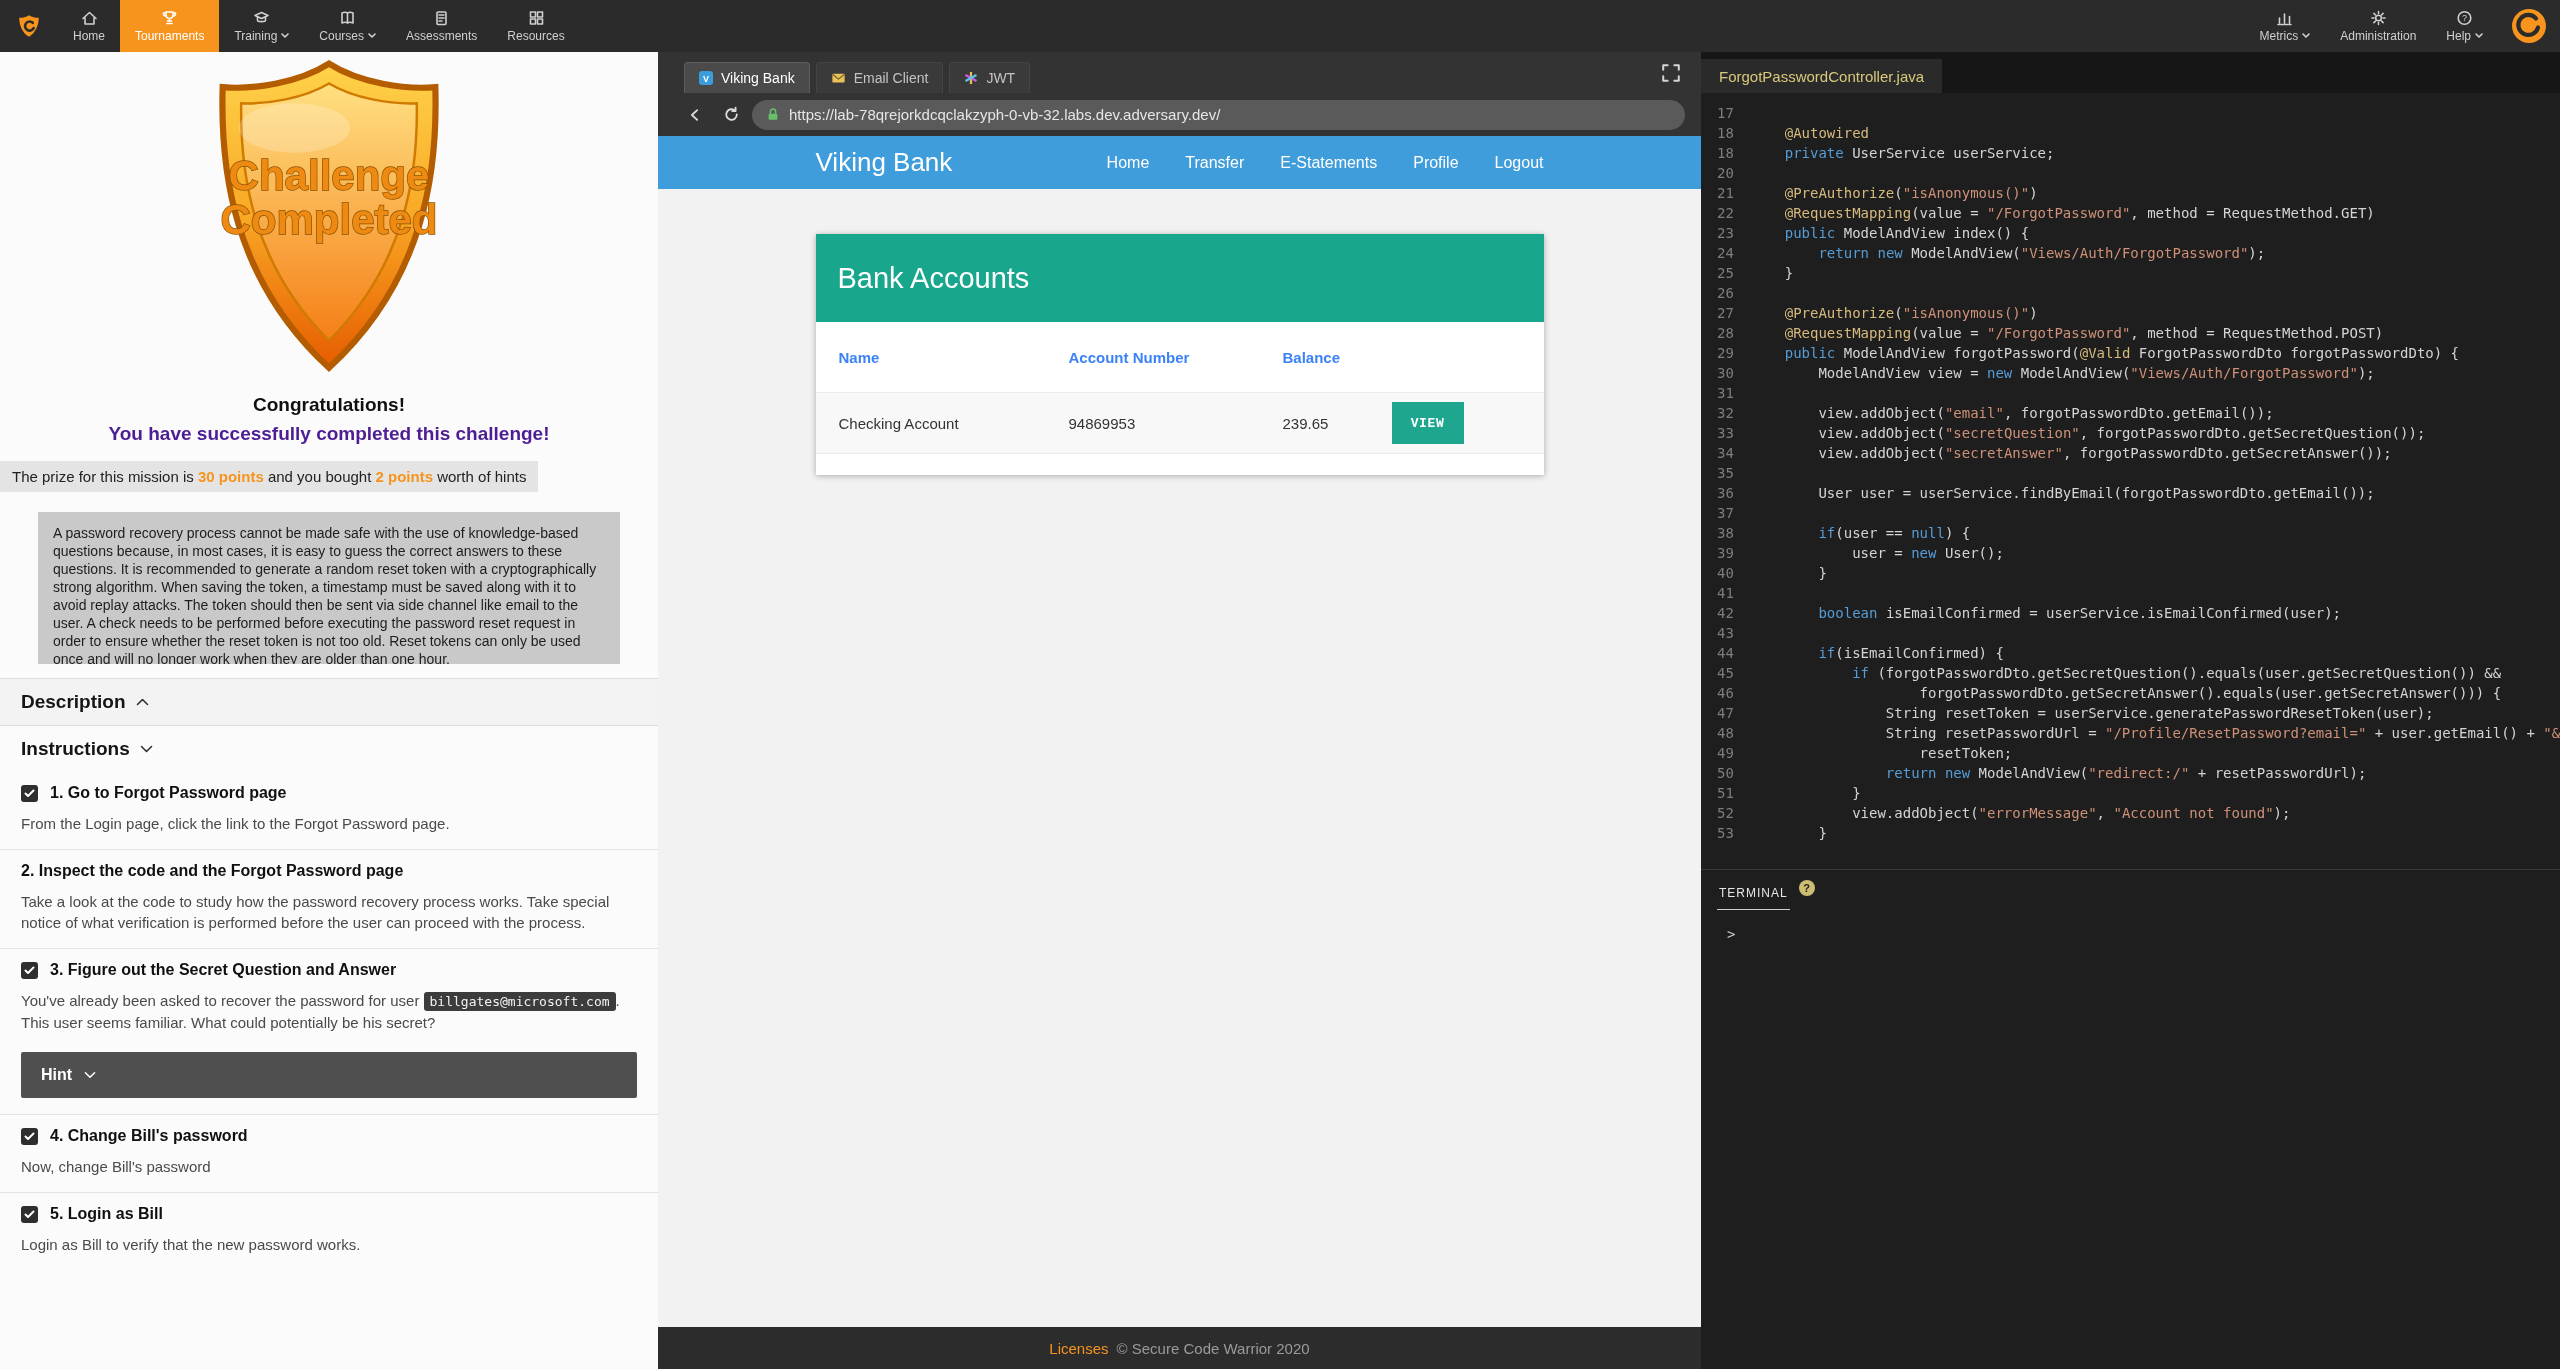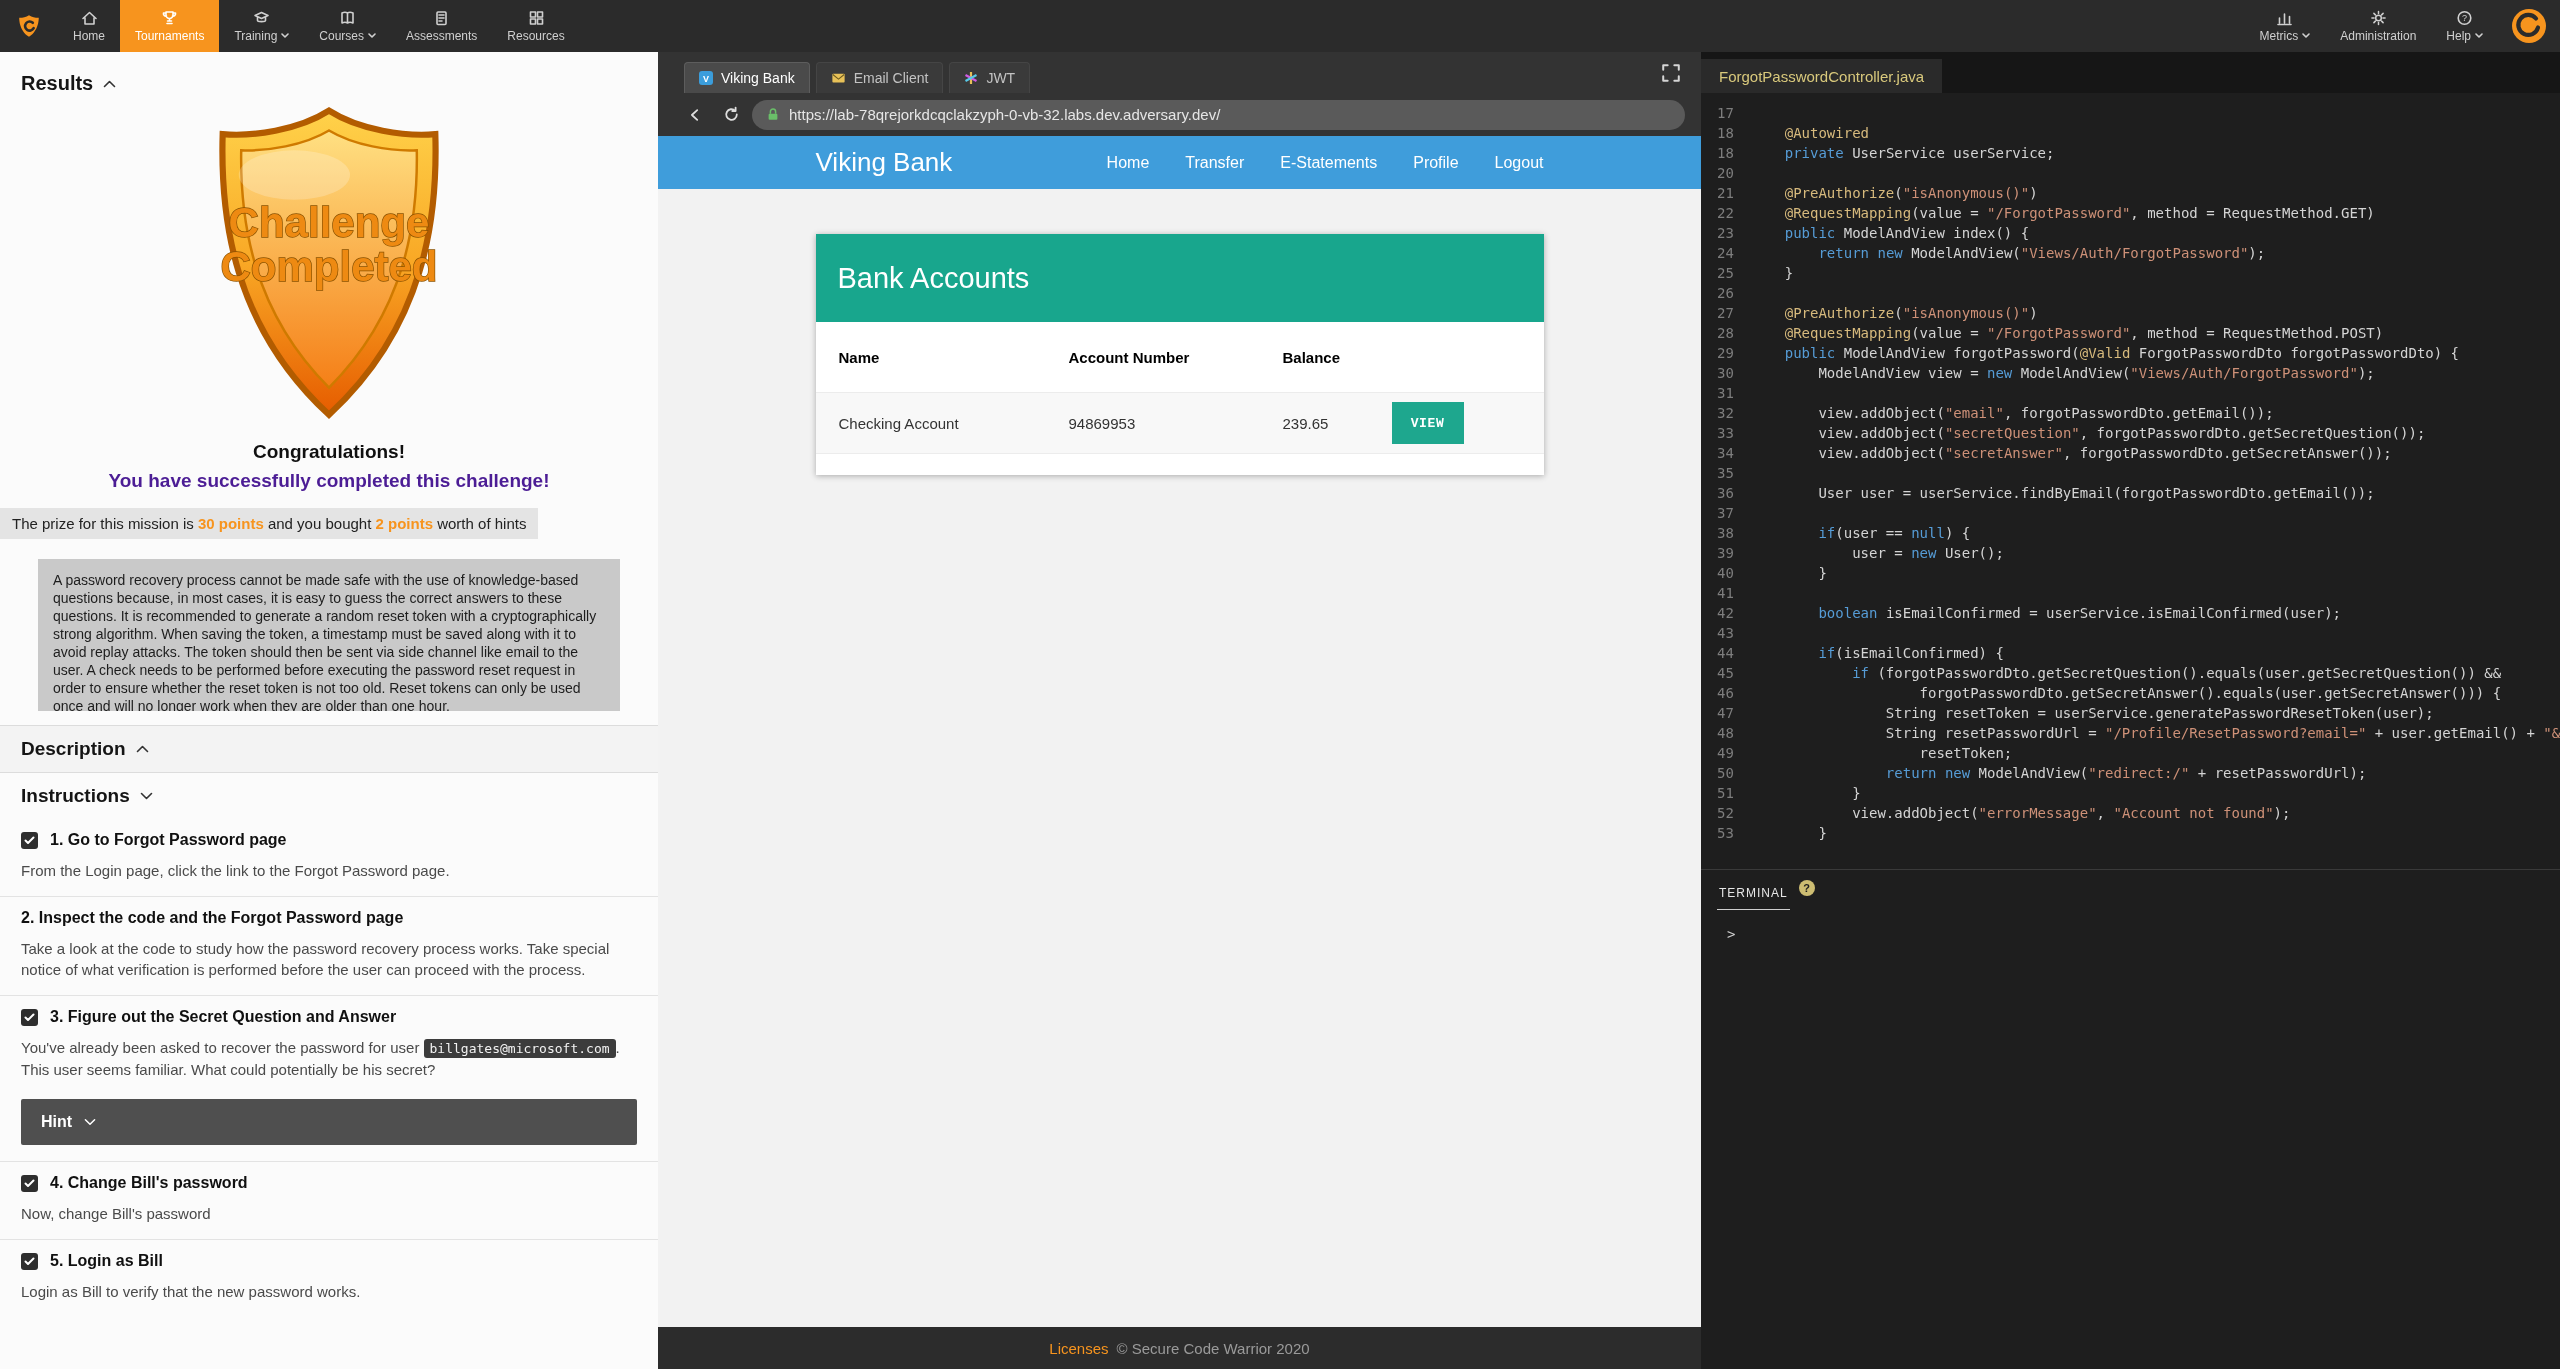--- a/index.html
+++ b/index.html
@@ -51,21 +51,21 @@
   .url-pill{flex:1;height:30px;background:#5a5a5a;border-radius:15px;display:flex;align-items:center;gap:9px;padding:0 14px;color:#e6e6e6;font-size:15px;cursor:text;overflow:hidden;white-space:nowrap}
   .viewport{flex:1;background:#f2f2f2;overflow:hidden;display:flex;flex-direction:column}
   .site-header{flex:0 0 53px;background:#3f9ddb}
   .site-header-inner{width:728px;margin:0 auto;height:100%;display:flex;align-items:center}
   .site-brand{color:#fff;font-size:26px;cursor:pointer}
   .site-nav{margin-left:auto;display:flex;gap:36px;color:#fff;font-size:16px}
   .site-nav span{cursor:pointer;white-space:nowrap}
   .card{width:728px;margin:45px auto 0;background:#fff;box-shadow:0 1px 6px rgba(0,0,0,.3)}
   .card-header{height:88px;background:#18a68d;display:flex;align-items:center;padding:0 22px;color:#fff;font-size:29px}
   .trow{display:grid;grid-template-columns:230px 214px 109px 1fr;align-items:center;padding-left:23px}
-  .trow.head{height:70px;font-weight:bold;font-size:15px;color:#000000}
+  .trow.head{height:70px;font-weight:bold;font-size:15px;color:#3b82f6}
   .trow.data{height:62px;font-size:15px;color:#333;background:#f8f8f8;border-top:1px solid #ececec;border-bottom:1px solid #ececec}
   .card-footer-pad{height:21px}
   .view-btn{width:72px;height:42px;background:#1ea78e;color:#fff;border:none;border-radius:0;font-size:13px;font-weight:bold;letter-spacing:.6px;cursor:pointer;font-family:Liberation Mono, monospace}
   .browser-footer{flex:0 0 42px;background:#2c2c2c;display:flex;align-items:center;justify-content:center;gap:8px;font-size:15px;color:#9a9a9a}
   .browser-footer .lic{color:#f7941e;cursor:pointer}
 
   
   .editor{flex:0 0 859px;width:859px;background:#1e1e1e;display:flex;flex-direction:column;color:#d4d4d4;overflow:hidden}
   .editor-tabs{flex:0 0 41px;background:#161616;display:flex;align-items:flex-end}
   .etab{height:34px;background:#2a2a2a;color:#d9c97c;font-size:15px;display:flex;align-items:center;padding:0 18px;cursor:pointer;white-space:nowrap}
@@ -189,26 +189,20 @@
       <svg width="38" height="38" viewBox="0 0 38 38">
         <circle cx="19" cy="19" r="17" fill="#f7941e"></circle>
         <path d="M26 11.5 a10 10 0 1 0 2 9" stroke="#2b2b2b" stroke-width="4.2" fill="none" stroke-linecap="round"></path>
       </svg>
     </div>
   </div>
 
   <div class="main">
 
     <div class="left-panel">
-      <div class="results-header">
-        <span>Results</span>
-        <svg class="ic" width="13" height="8" viewBox="0 0 13 8" style="color:#333">
-            <path d="M1.5 6.5 L6.5 1.5 L11.5 6.5"></path>
-          </svg>
-      </div>
 
       <div class="badge-wrap">
         <svg width="272" height="322" viewBox="0 0 220 260">
           <defs>
             <linearGradient id="goldA" x1="0" y1="0" x2="0" y2="1">
               <stop offset="0" stop-color="#ffd24a"></stop>
                 <stop offset="0.5" stop-color="#f9a825"></stop>
                 <stop offset="1" stop-color="#e65c00"></stop>
             </linearGradient>
             <linearGradient id="goldB" x1="0" y1="0" x2="0" y2="1">

